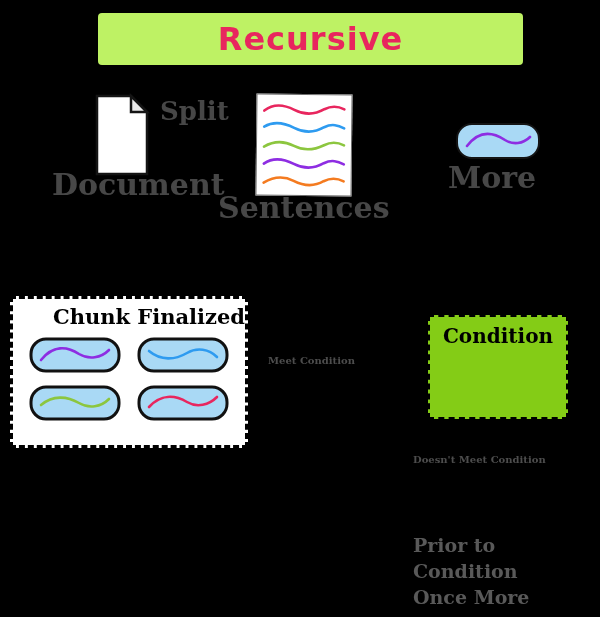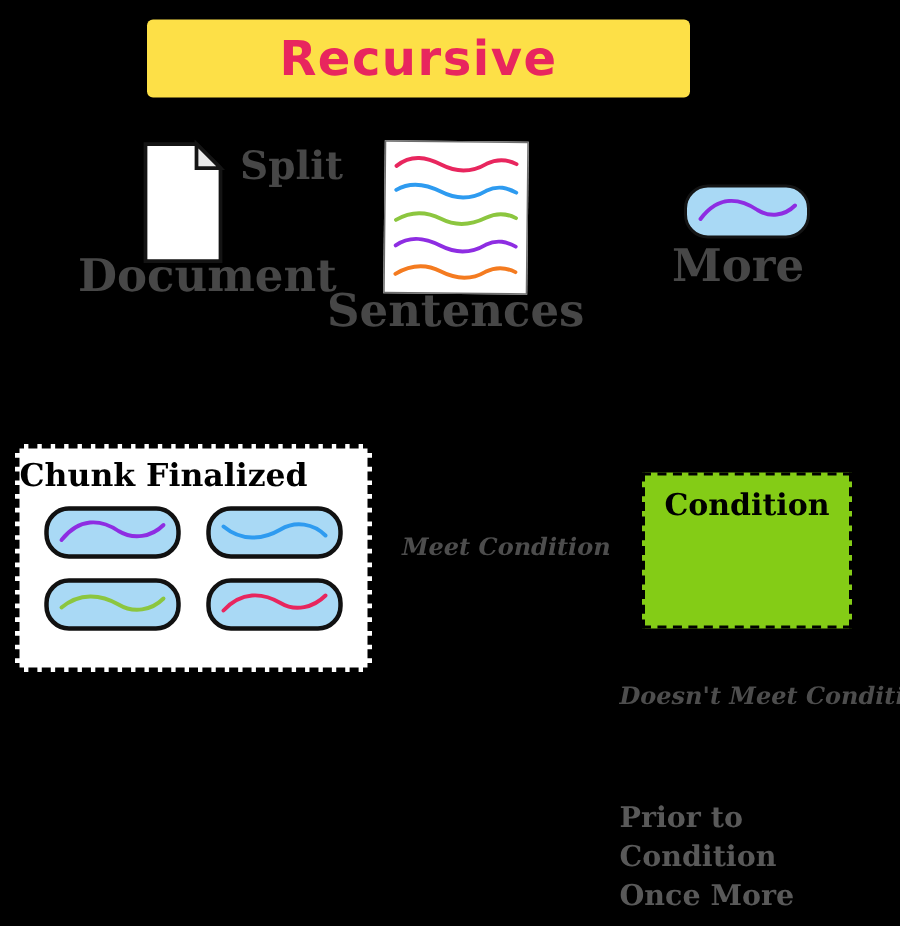--- a/index.html
+++ b/index.html
@@ -3,42 +3,42 @@
 <meta charset="utf-8">
 <style>
   html,body{margin:0;padding:0;}
   body{
     width:600px;height:617px;background:#000;position:relative;overflow:hidden;
     font-family:"DejaVu Serif", serif;
   }
   .abs{position:absolute;}
 
   
-  .banner{left:98px;top:13px;width:362px;height:52px;background:#fde047;
+  .banner{left:98px;top:13px;width:425px;height:52px;background:#bef264;
     border-radius:4px;display:flex;align-items:center;justify-content:center;}
   .banner-title{font-family:"DejaVu Sans", sans-serif;font-weight:bold;
     font-size:32px;color:#e8265e;letter-spacing:1px;}
 
   
   .lbl{color:#474747;font-weight:bold;white-space:nowrap;}
   .lbl-xl{font-size:30px;}
   .lbl-l{font-size:26px;text-align:right;}
-  .lbl-s{font-size:16px;color:#4d4d4d;font-style:italic;}
+  .lbl-s{font-size:10px;color:#4d4d4d;}
   .perform{font-size:19px;font-weight:bold;line-height:26px;color:#595959;}
 
   
   .sentences-box{left:256px;top:94px;width:94px;height:100px;background:#ffffff;
     border:1px solid #6e6e6e;transform:rotate(0.6deg);}
 
   
   .chunk-pill{left:455px;top:122px;}
 
   
   .finalized{left:10px;top:296px;width:238px;height:152px;background:#ffffff;
-    border:3px dashed #000;box-sizing:border-box;text-align:left;}
+    border:3px dashed #000;box-sizing:border-box;text-align:right;}
   .finalized-title{font-size:21px;font-weight:bold;color:#000;margin-top:5px;}
   .pill-grid{display:grid;grid-template-columns:repeat(2,92px);
     gap:12px 16px;justify-content:center;margin-top:8px;}
 
   
   .condition{left:428px;top:315px;width:140px;height:104px;background:#84cc16;
     border:2px dashed #000;box-sizing:border-box;display:flex;flex-direction:column;
     align-items:center;padding-top:7px;color:#000;}
   .condition-title{font-size:20px;font-weight:bold;}
   .condition-line{font-size:17px;line-height:22px;}

